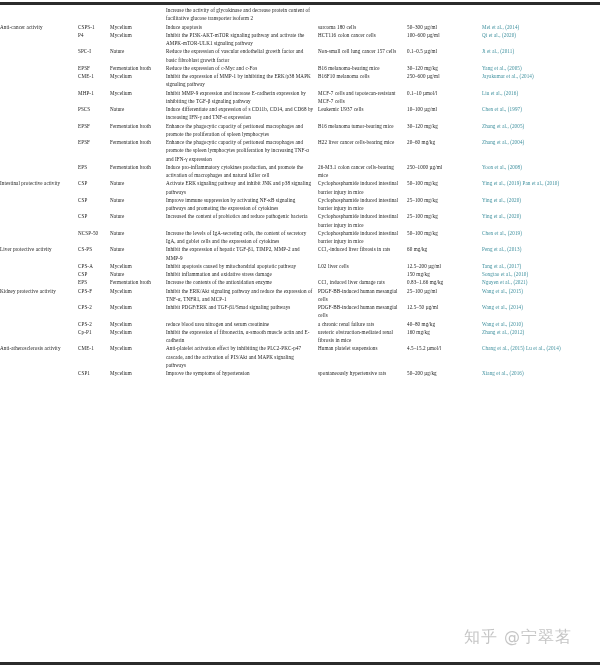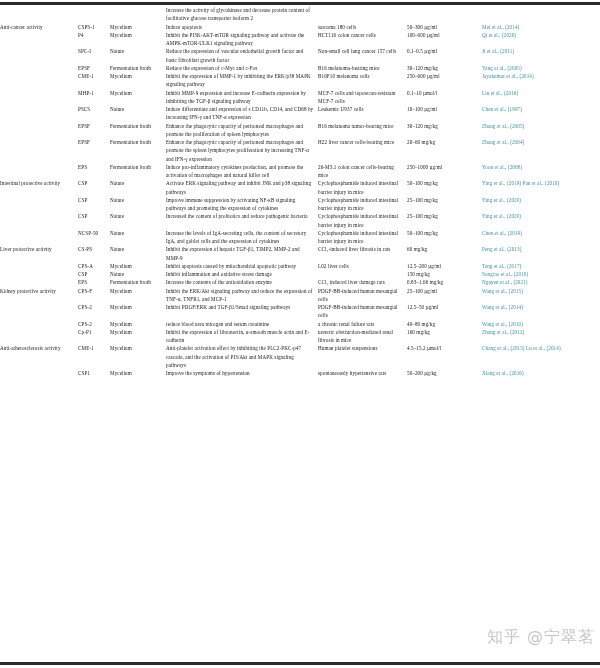--- a/index.html
+++ b/index.html
@@ -66,21 +66,21 @@
   td.source { padding-left: 1px; }
   td.effect { padding-right: 6px; }
   td.model { padding-right: 5px; }
   td.dose { padding-right: 4px; white-space: normal; }
   td.ref { color: #3d8f9d; padding-right: 2px; }
 
   .rowgap td { padding-top: 5px; }
 
   .watermark {
     position: absolute;
-    right: 5px;
+    right: 28px;
     bottom: 20px;
     font-size: 16px;
     color: rgba(150,150,150,0.55);
     font-family: "DejaVu Sans", sans-serif;
     letter-spacing: 1px;
     pointer-events: none;
     white-space: nowrap;
   }
 </style>
 </head>

